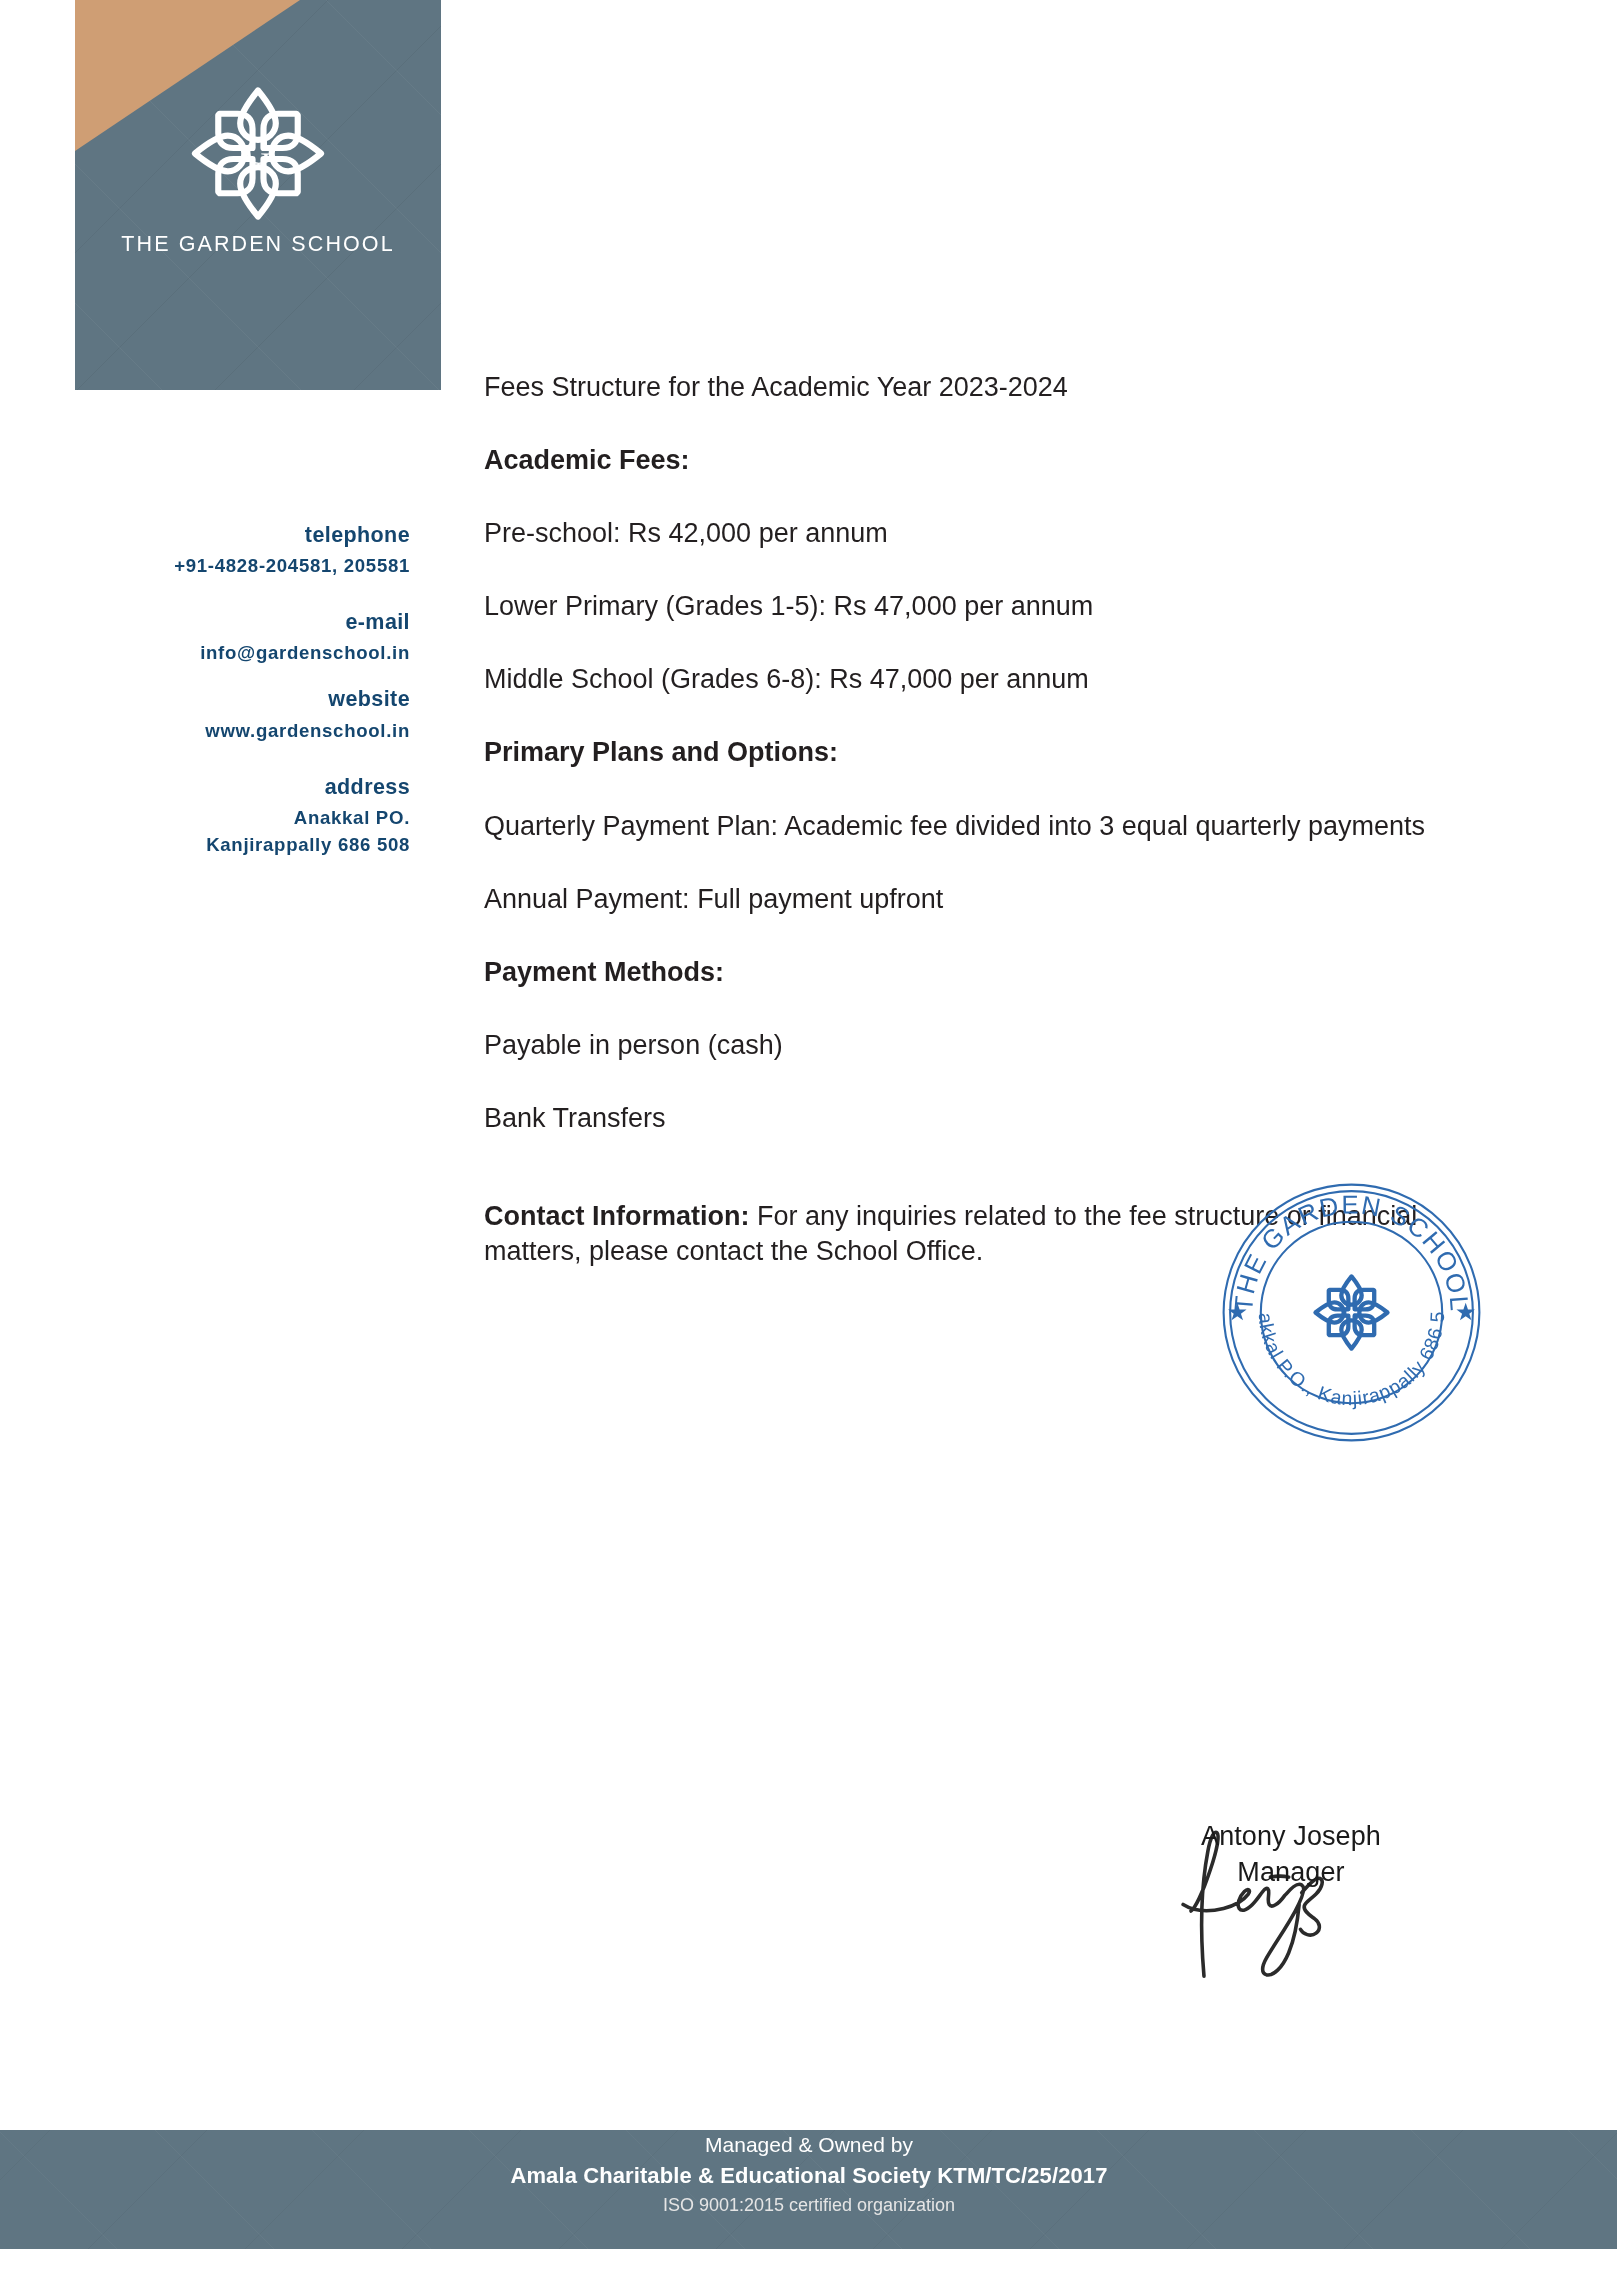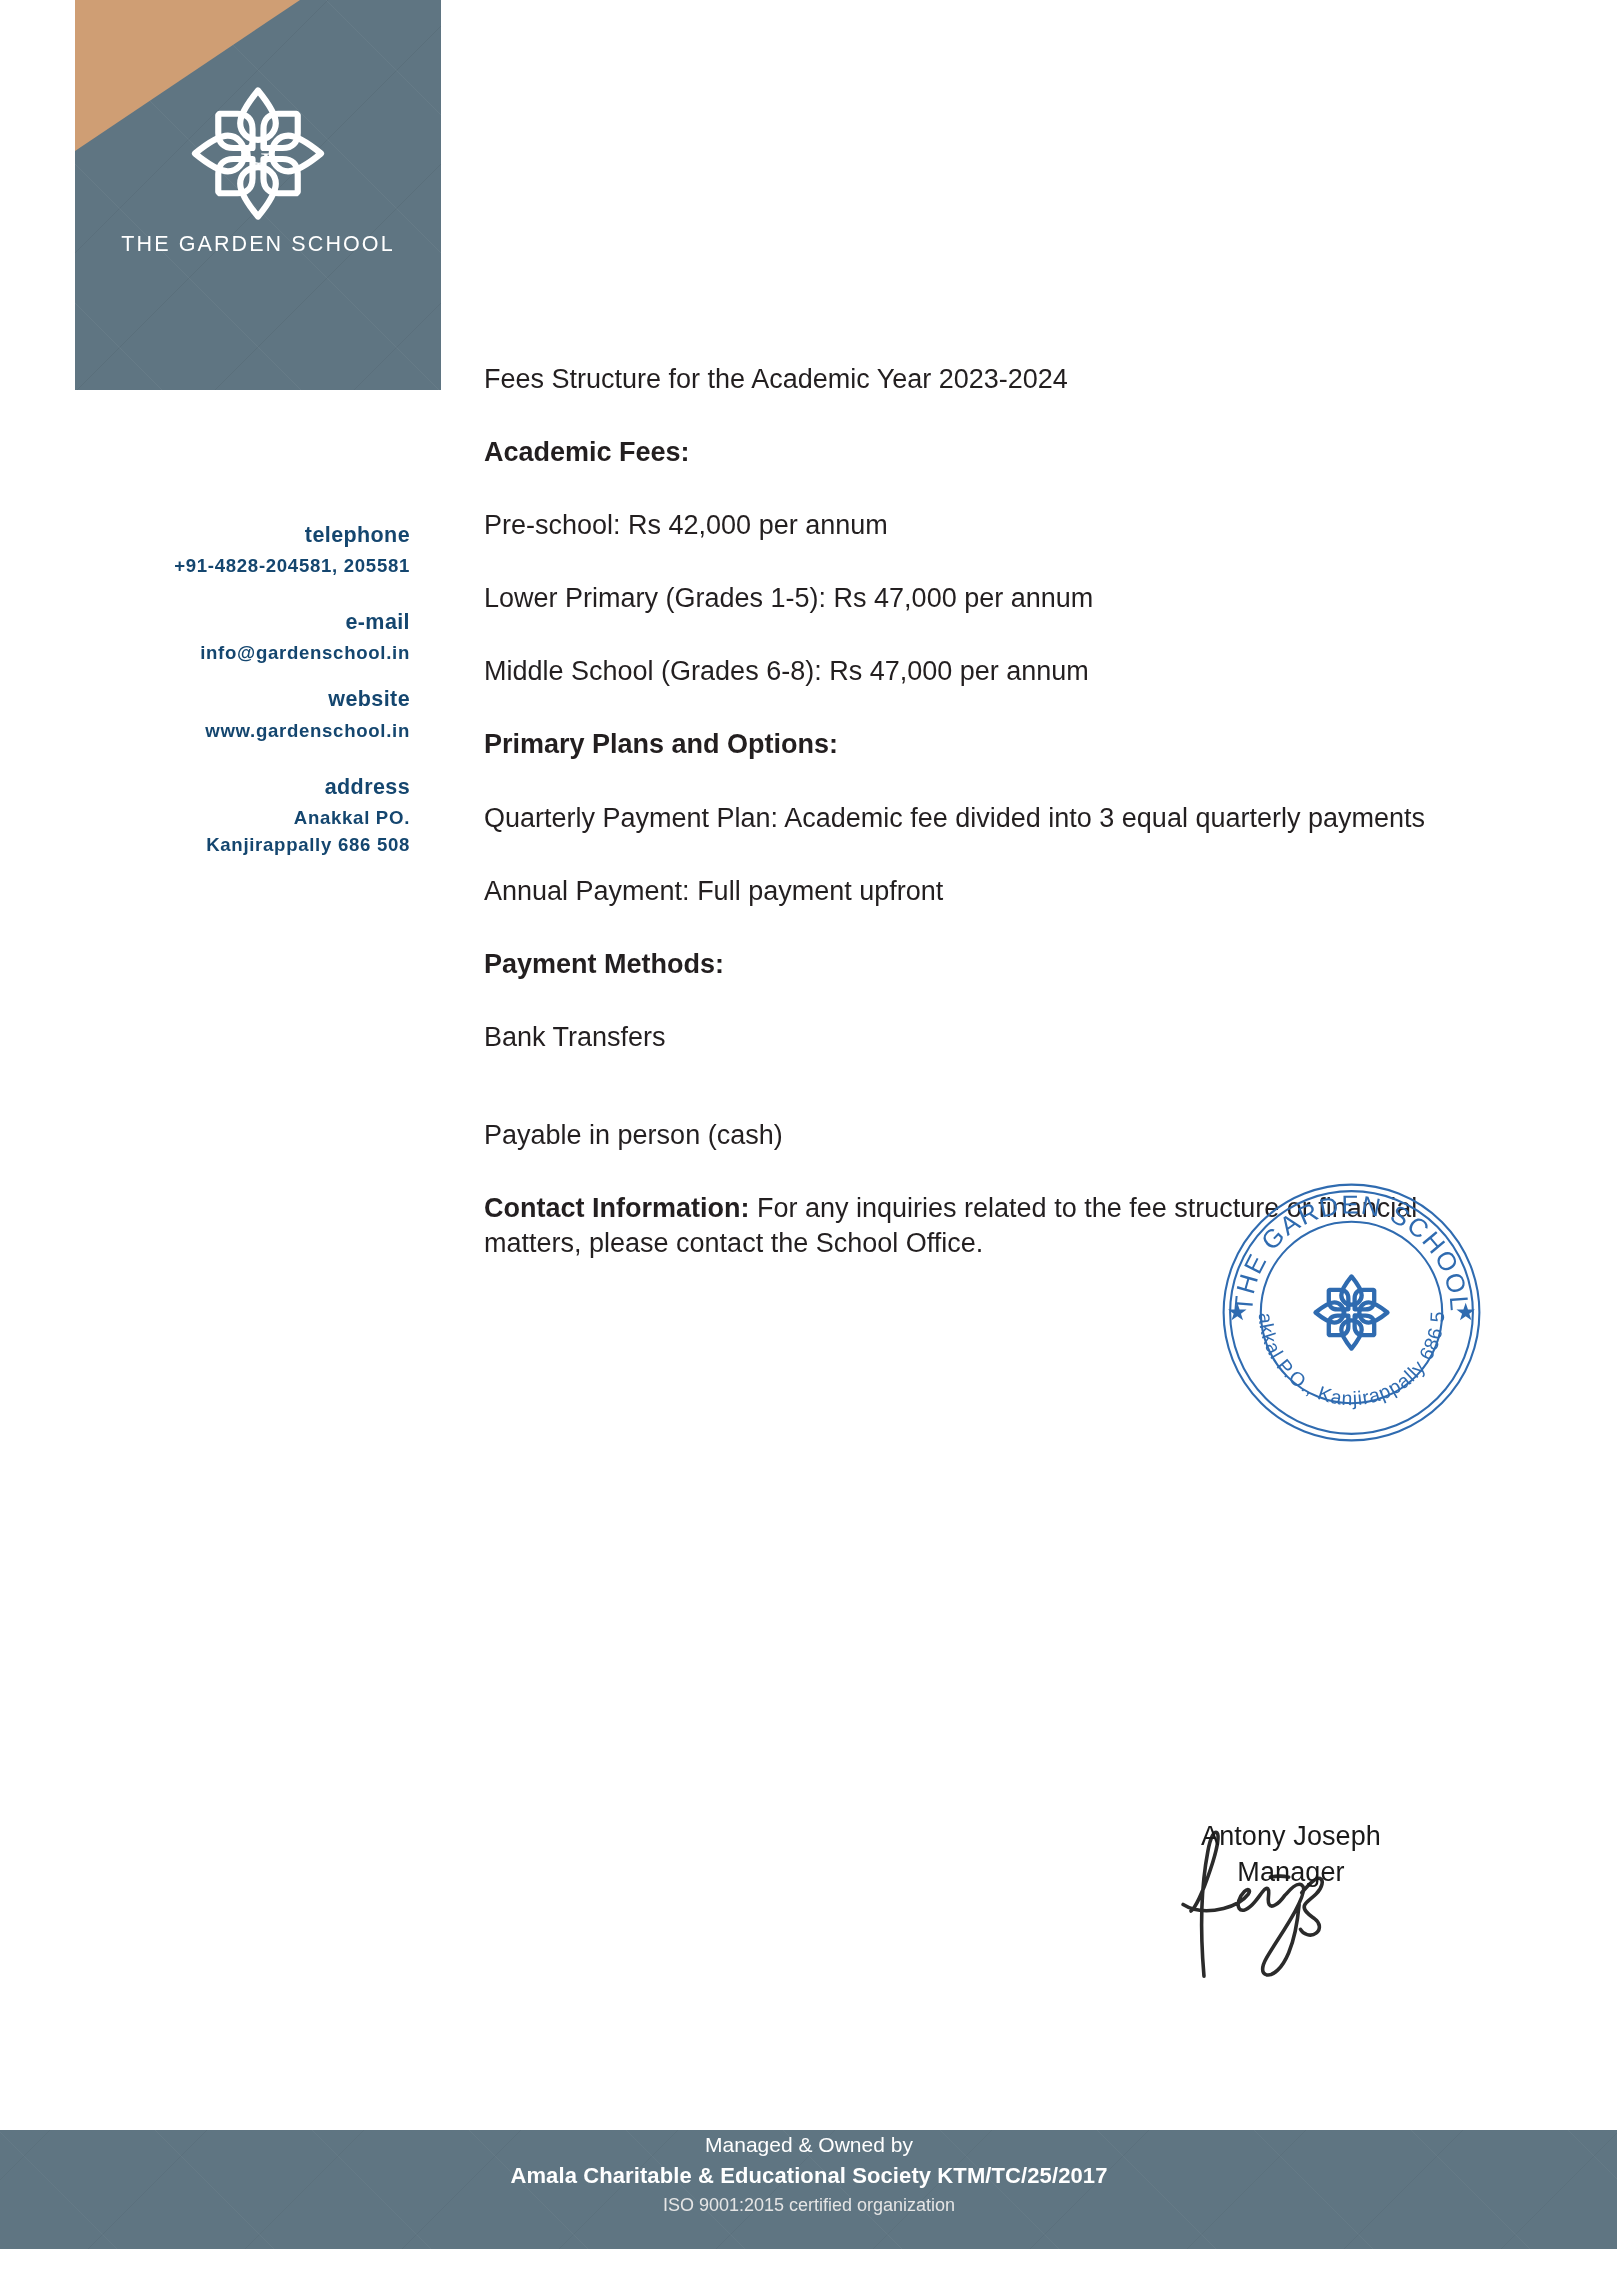--- a/index.html
+++ b/index.html
@@ -92,21 +92,21 @@
     font-weight: 600;
     letter-spacing: 0.7px;
     line-height: 1.42;
     margin-top: 3.9px;
   }
 
   
   #body-col {
     position: absolute;
     left: 484px;
-    top: 362px;
+    top: 370px;
     width: 1069px;
     color: #231f20;
   }
   .para {
     font-size: 27px;
     line-height: 1.30;
     font-weight: 400;
     margin: 0 0 28px 0;
   }
   .para.heading { font-weight: 700; }
@@ -241,23 +241,23 @@
     <p class="para gap-xl">Middle School (Grades 6-8): Rs 47,000 per annum</p>
 
     <p class="para heading gap-xl">Primary Plans and Options:</p>
 
     <p class="para gap-xl">Quarterly Payment Plan: Academic fee divided into 3 equal quarterly payments</p>
 
     <p class="para gap-xl">Annual Payment: Full payment upfront</p>
 
     <p class="para heading gap-xl">Payment Methods:</p>
 
+    <p class="para gap-xl">Payable in person (cash)</p>
+
     <p class="para gap-lg">Bank Transfers</p>
-
-    <p class="para gap-xl">Payable in person (cash)</p>
 
     <p class="para" style="width:998px;">
       <span class="lead">Contact Information:</span><span> For any inquiries related to the fee structure or financial matters, please contact the School Office.</span>
     </p>
 
   </div>
 
   <svg id="seal" viewBox="0 0 400 400">
     <defs>
       <path id="arcTop" d="M 48 200 A 152 152 0 0 1 352 200"></path>

